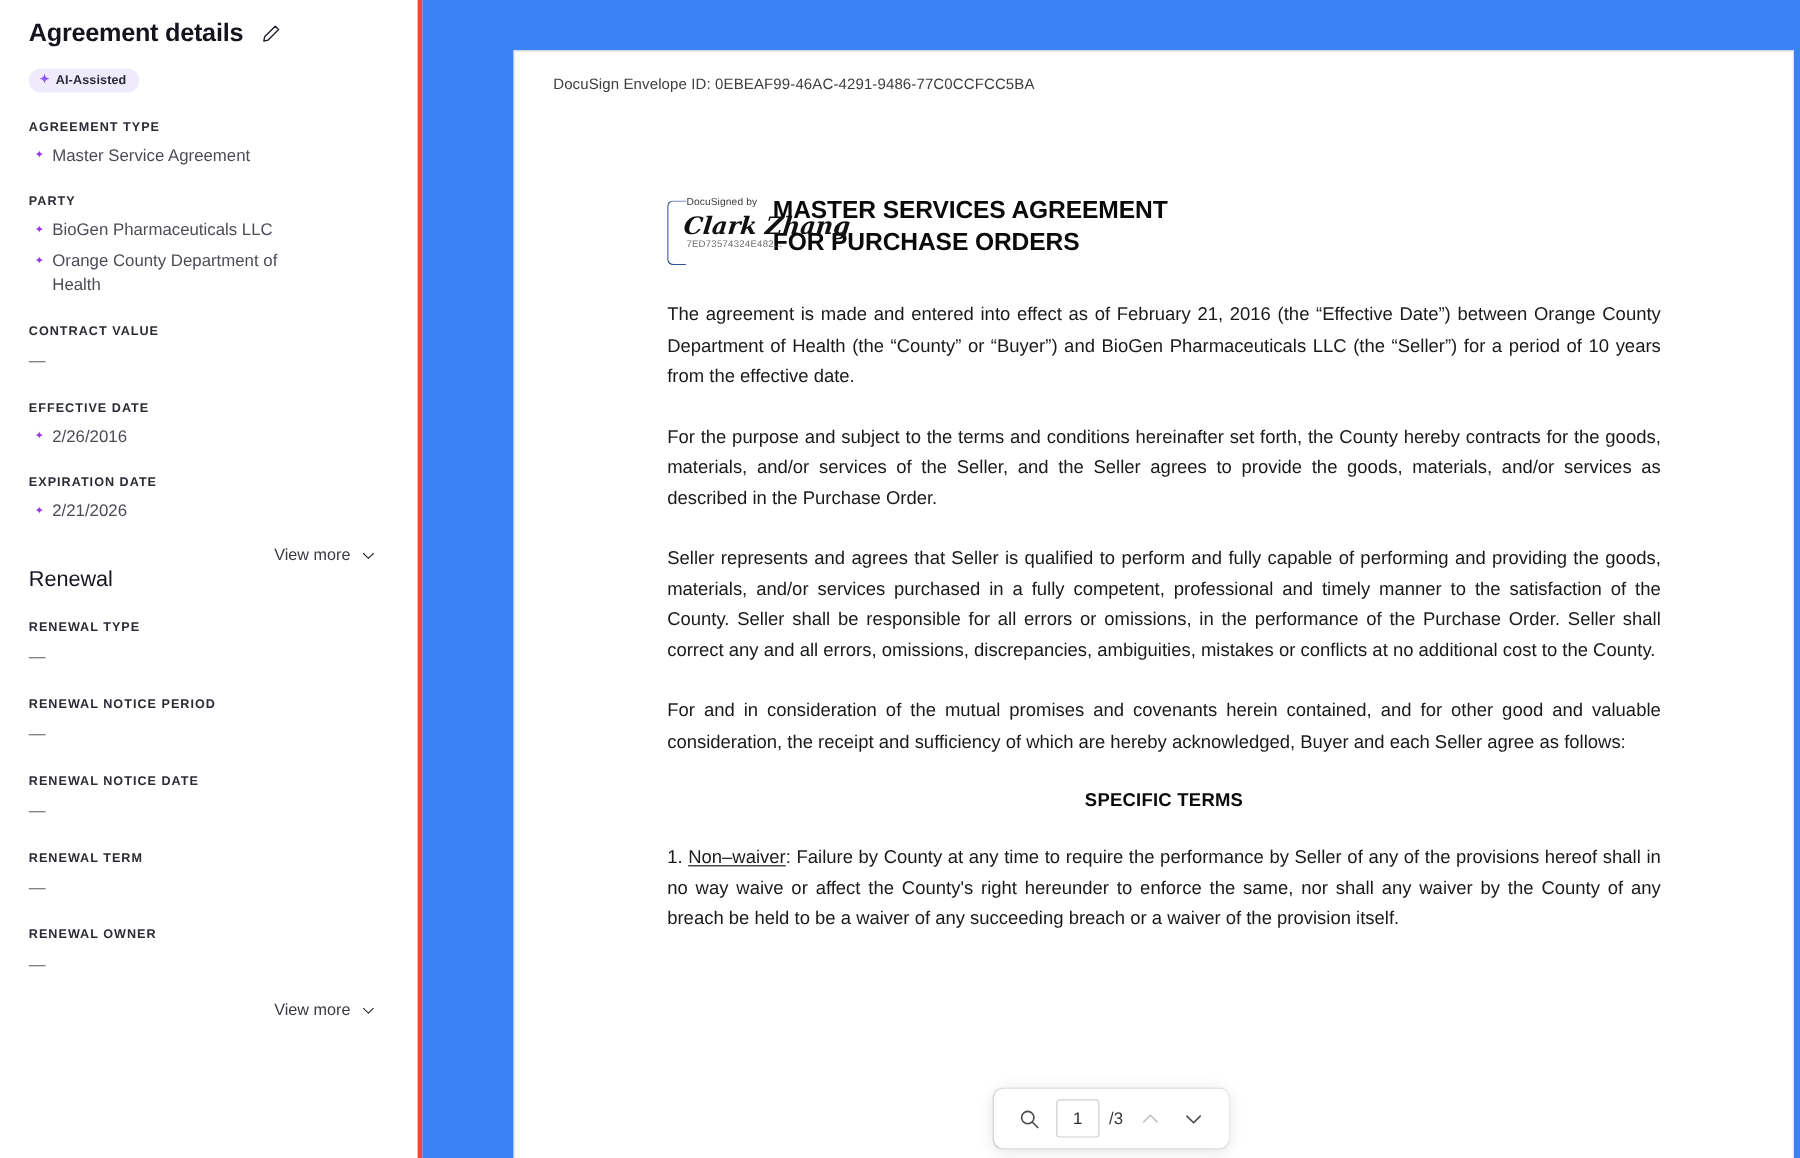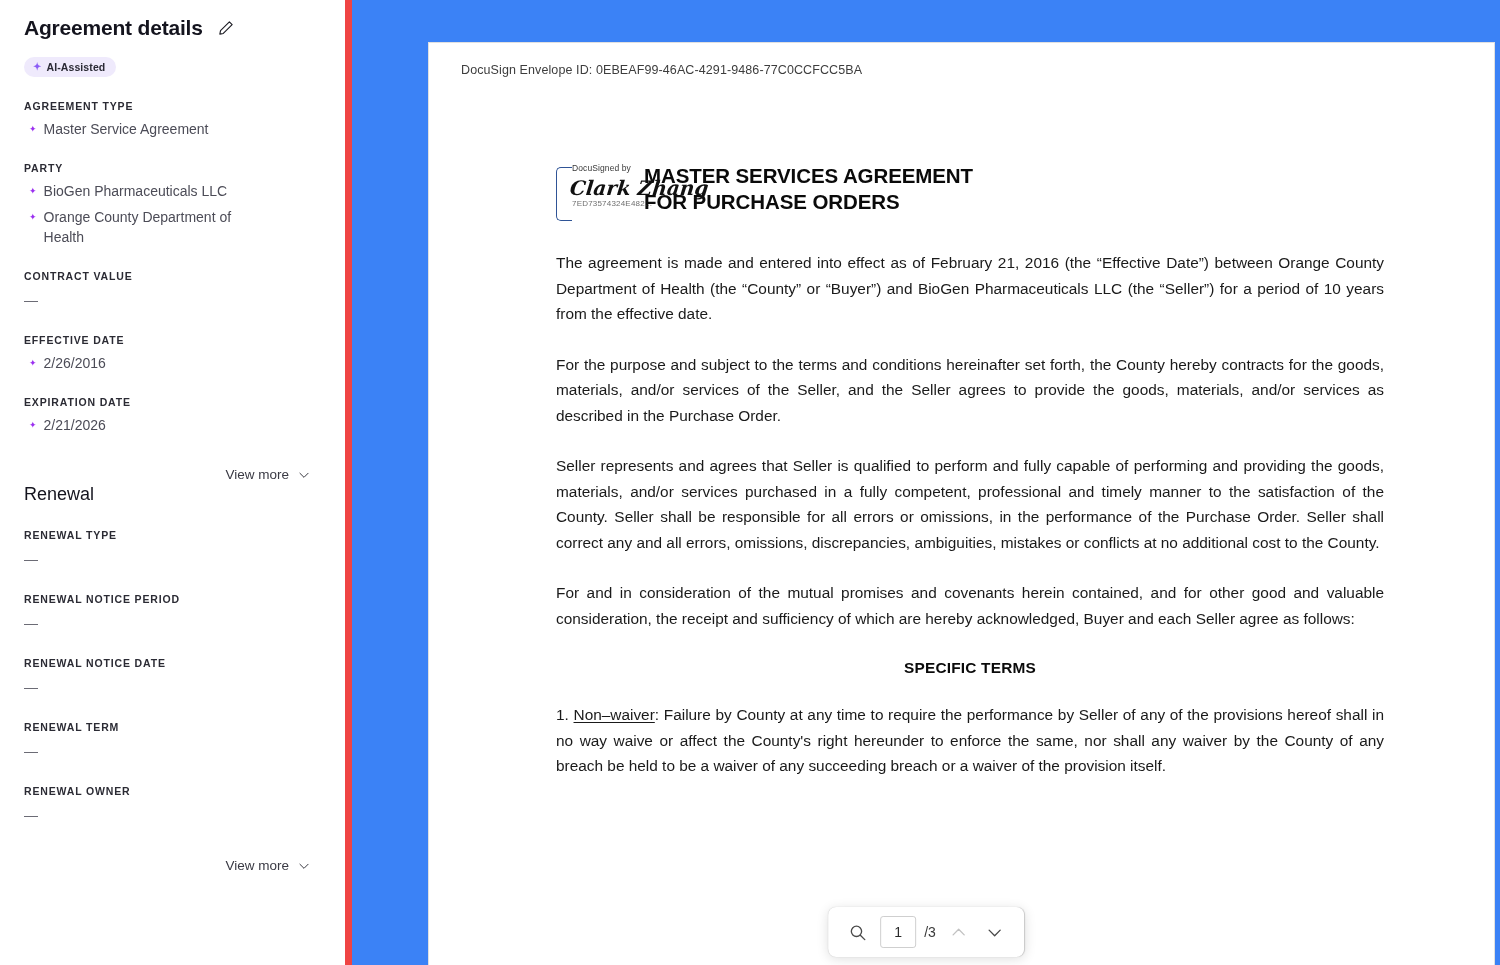--- a/index.html
+++ b/index.html
@@ -17,21 +17,21 @@
     width: 1500px; height: 965px;
     display: flex;
     background: #ffffff;
   }
 
   
   .sidebar {
     width: 352px;
     height: 965px;
     background: #ffffff;
-    border-right: 7px solid #ef4444;
+    border-right: 4px solid #ef4444;
     padding: 0 24px 0 24px;
     overflow: hidden;
     position: relative;
     flex: 0 0 352px;
   }
   .panel-head {
     display: flex;
     align-items: center;
     gap: 12px;
     padding-top: 14px;
@@ -102,21 +102,21 @@
   }
 
   .view-more {
     display: flex;
     align-items: center;
     justify-content: flex-end;
     gap: 8px;
     font-size: 13.5px;
     color: #3a3a44;
     cursor: pointer;
-    margin-top: 32px;
+    margin-top: 20px;
     padding-right: 10px;
   }
   .view-more .chev { display: inline-flex; }
 
   .section-title {
     font-size: 18px;
     font-weight: 500;
     color: #14141e;
     line-height: 24px;
   }

